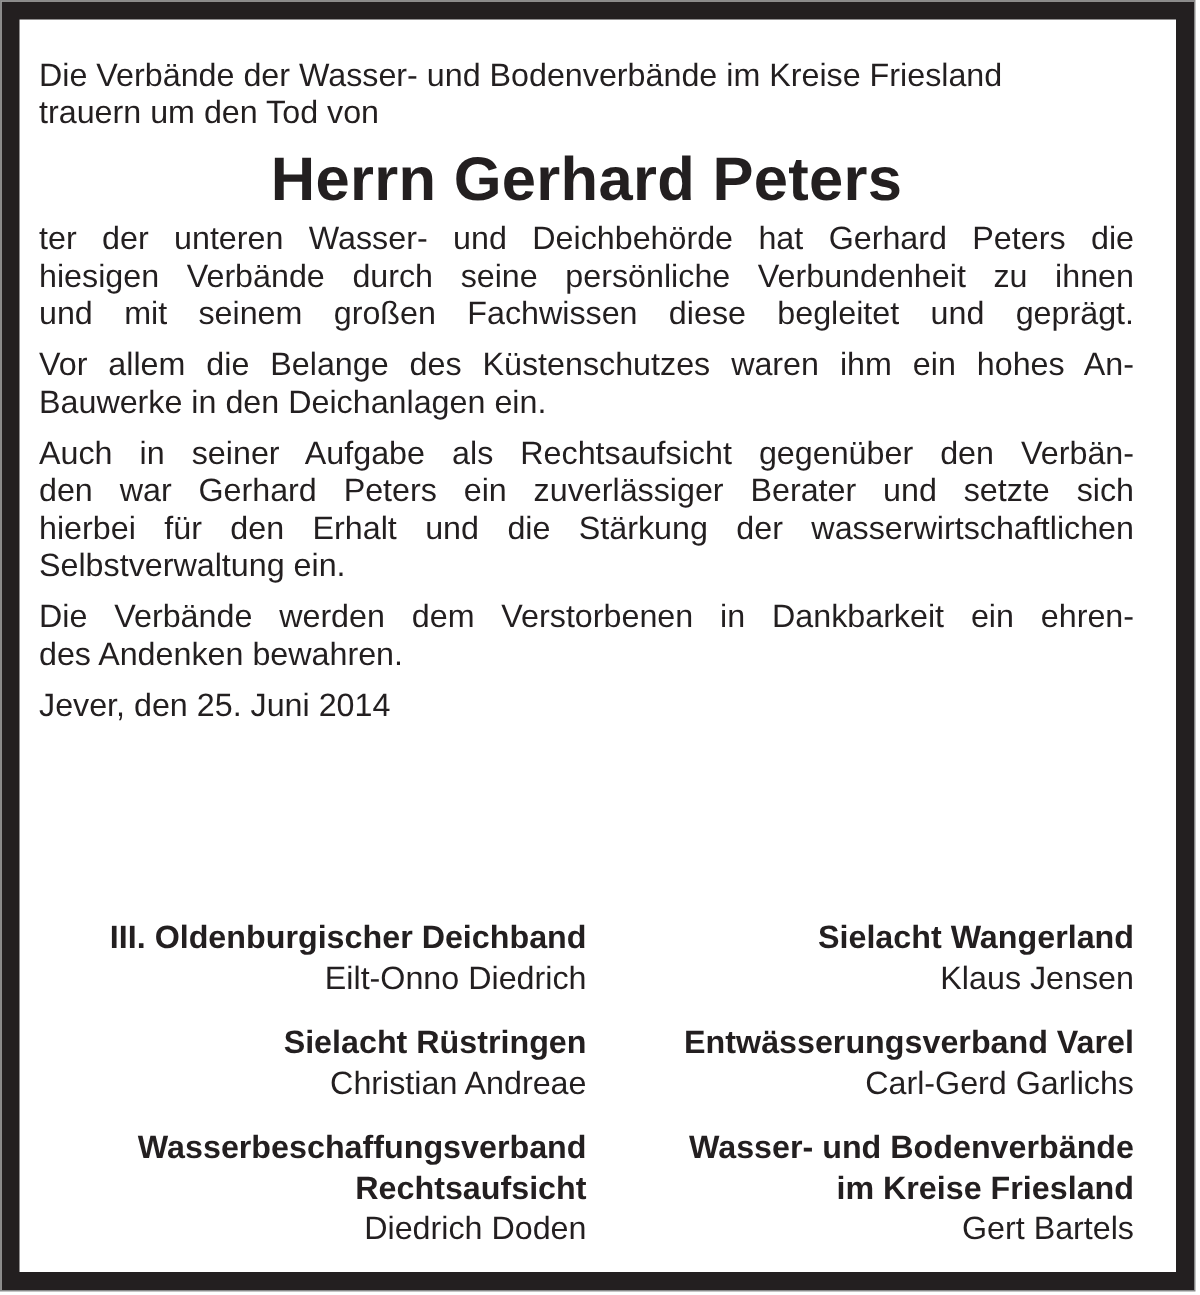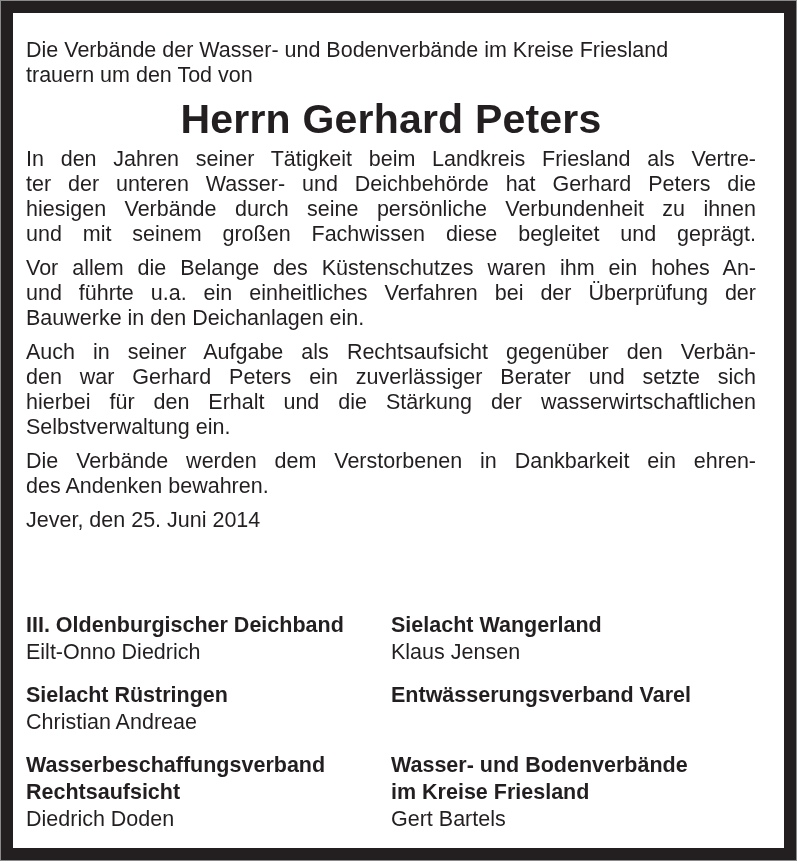--- a/index.html
+++ b/index.html
@@ -63,21 +63,21 @@
       margin: 0 0 10px 0;
     }
     .signatories {
       position: absolute;
       left: 0;
       width: 730px;
       top: 574px;
     }
     .sig {
       position: absolute;
-      text-align: left;
+      text-align: right;
       width: 365px;
     }
     .sig .org {
       font-weight: bold;
       display: block;
       line-height: 27px;
     }
     .sig .person {
       display: block;
       line-height: 27px;
@@ -93,29 +93,27 @@
 <div class="content">
 
   <div class="intro">
     <div>Die Verbände der Wasser- und Bodenverbände im Kreise Friesland</div>
     <div>trauern um den Tod von</div>
   </div>
 
   <div class="name-title">Herrn Gerhard Peters</div>
 
   <div class="para">
-    <span class="line">In den Jahren seiner Tätigkeit beim Landkreis Friesland als Vertre-</span>
     <span class="line">ter der unteren Wasser- und Deichbehörde hat Gerhard Peters die</span>
     <span class="line">hiesigen Verbände durch seine persönliche Verbundenheit zu ihnen</span>
     <span class="line">und mit seinem großen Fachwissen diese begleitet und geprägt.</span>
   </div>
 
   <div class="para">
     <span class="line">Vor allem die Belange des Küstenschutzes waren ihm ein hohes An-</span>
-    <span class="line">und führte u.a. ein einheitliches Verfahren bei der Überprüfung der</span>
     <span class="line last">Bauwerke in den Deichanlagen ein.</span>
   </div>
 
   <div class="para">
     <span class="line">Auch in seiner Aufgabe als Rechtsaufsicht gegenüber den Verbän-</span>
     <span class="line">den war Gerhard Peters ein zuverlässiger Berater und setzte sich</span>
     <span class="line">hierbei für den Erhalt und die Stärkung der wasserwirtschaftlichen</span>
     <span class="line last">Selbstverwaltung ein.</span>
   </div>
 
@@ -135,20 +133,21 @@
       <span class="org">Sielacht Wangerland</span>
       <span class="person">Klaus Jensen</span>
     </div>
 
     <div class="sig col-left" style="top:70px;">
       <span class="org">Sielacht Rüstringen</span>
       <span class="person">Christian Andreae</span>
     </div>
     <div class="sig col-right" style="top:70px;">
       <span class="org">Entwässerungsverband Varel</span>
+      <span class="person">Carl-Gerd Garlichs</span>
     </div>
 
     <div class="sig col-left" style="top:140px;">
       <span class="org">Wasserbeschaffungsverband</span>
       <span class="org">Rechtsaufsicht</span>
       <span class="person">Diedrich Doden</span>
     </div>
     <div class="sig col-right" style="top:140px;">
       <span class="org">Wasser- und Bodenverbände</span>
       <span class="org">im Kreise Friesland</span>

